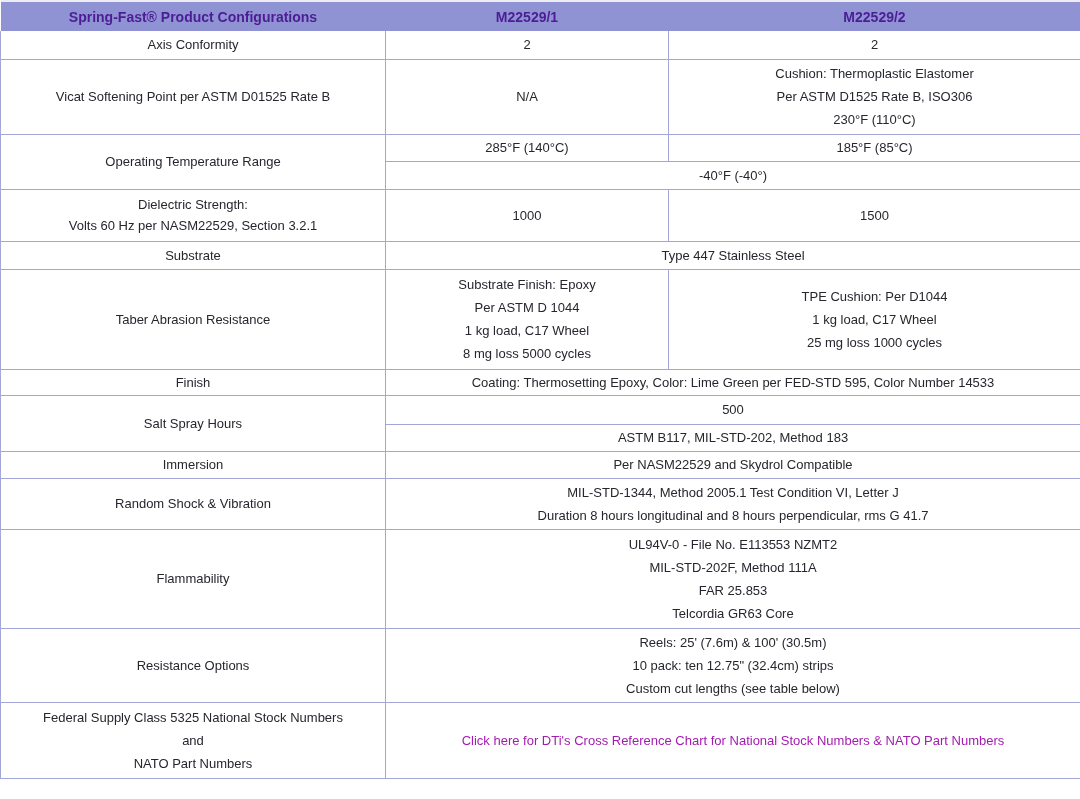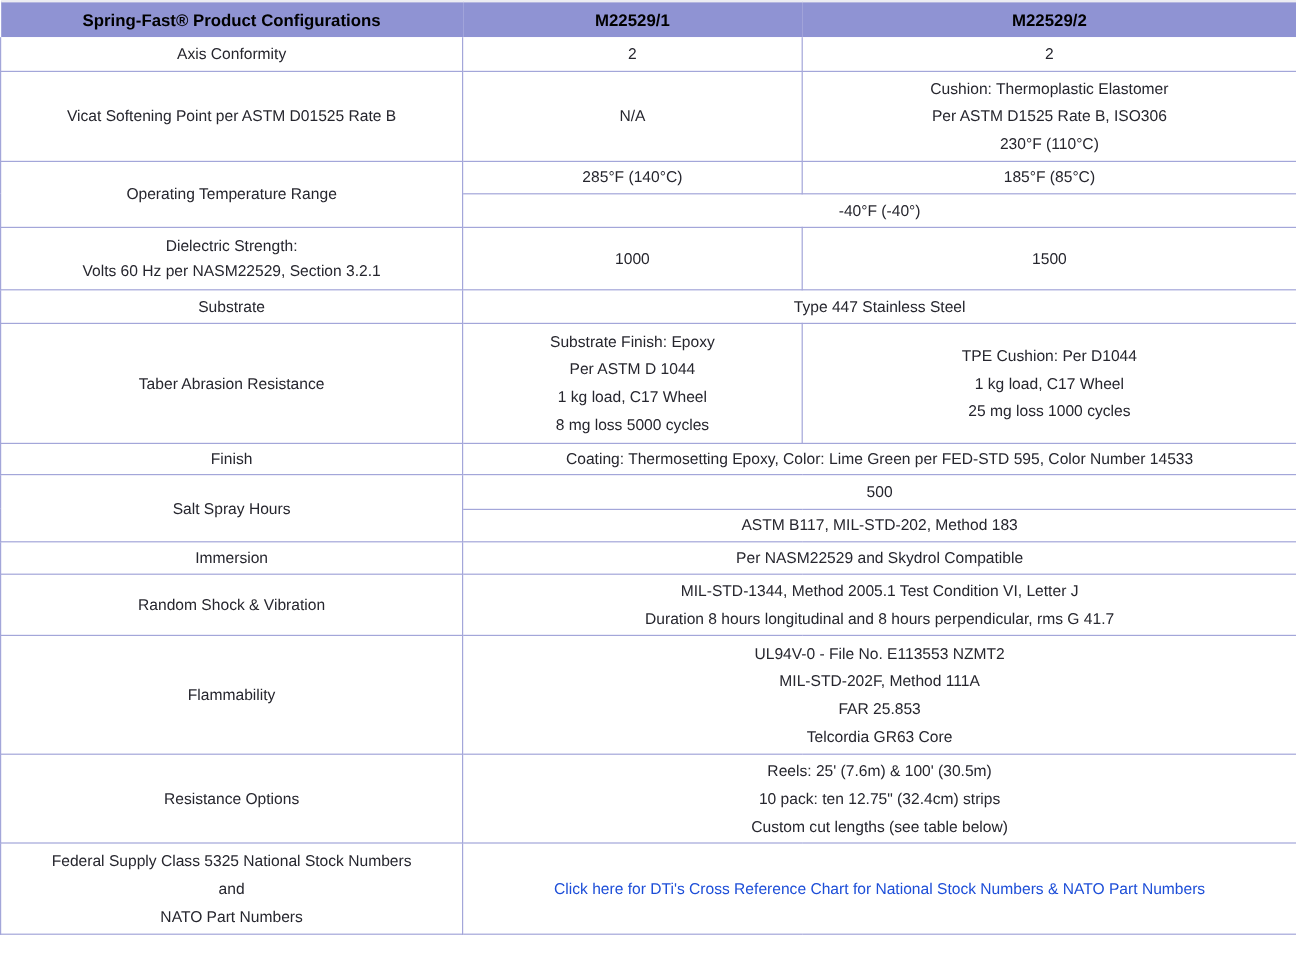--- a/index.html
+++ b/index.html
@@ -15,42 +15,42 @@
   }
   table.spec {
     width: 1080px;
     border-collapse: collapse;
     table-layout: fixed;
     font-size: 13px;
     color: #26262e;
   }
   table.spec th {
     background: #8f93d3;
-    color: #000000;
+    color: #4c1d95;
     font-weight: bold;
     font-size: 14px;
     text-align: center;
     vertical-align: middle;
     border: none;
     border-top: 2px solid #ececf2;
     padding: 0 4px;
   }
   table.spec td {
     border: 1px solid #a3a6d9;
     background: #ffffff;
     text-align: center;
     vertical-align: middle;
     padding: 2px 20px;
     font-size: 13px;
   }
   table.spec tr.first-row td { border-top: none; }
   .ln { line-height: 23px; text-align: center; }
   .lbl-ln { line-height: 21px; text-align: center; }
   a.red-link {
-    color: #1d4ed8;
+    color: #a21caf;
     text-decoration: none;
     cursor: pointer;
   }
 </style>
 </head>
 <body>
 
 <div class="page">
   <table class="spec">
     <colgroup>

